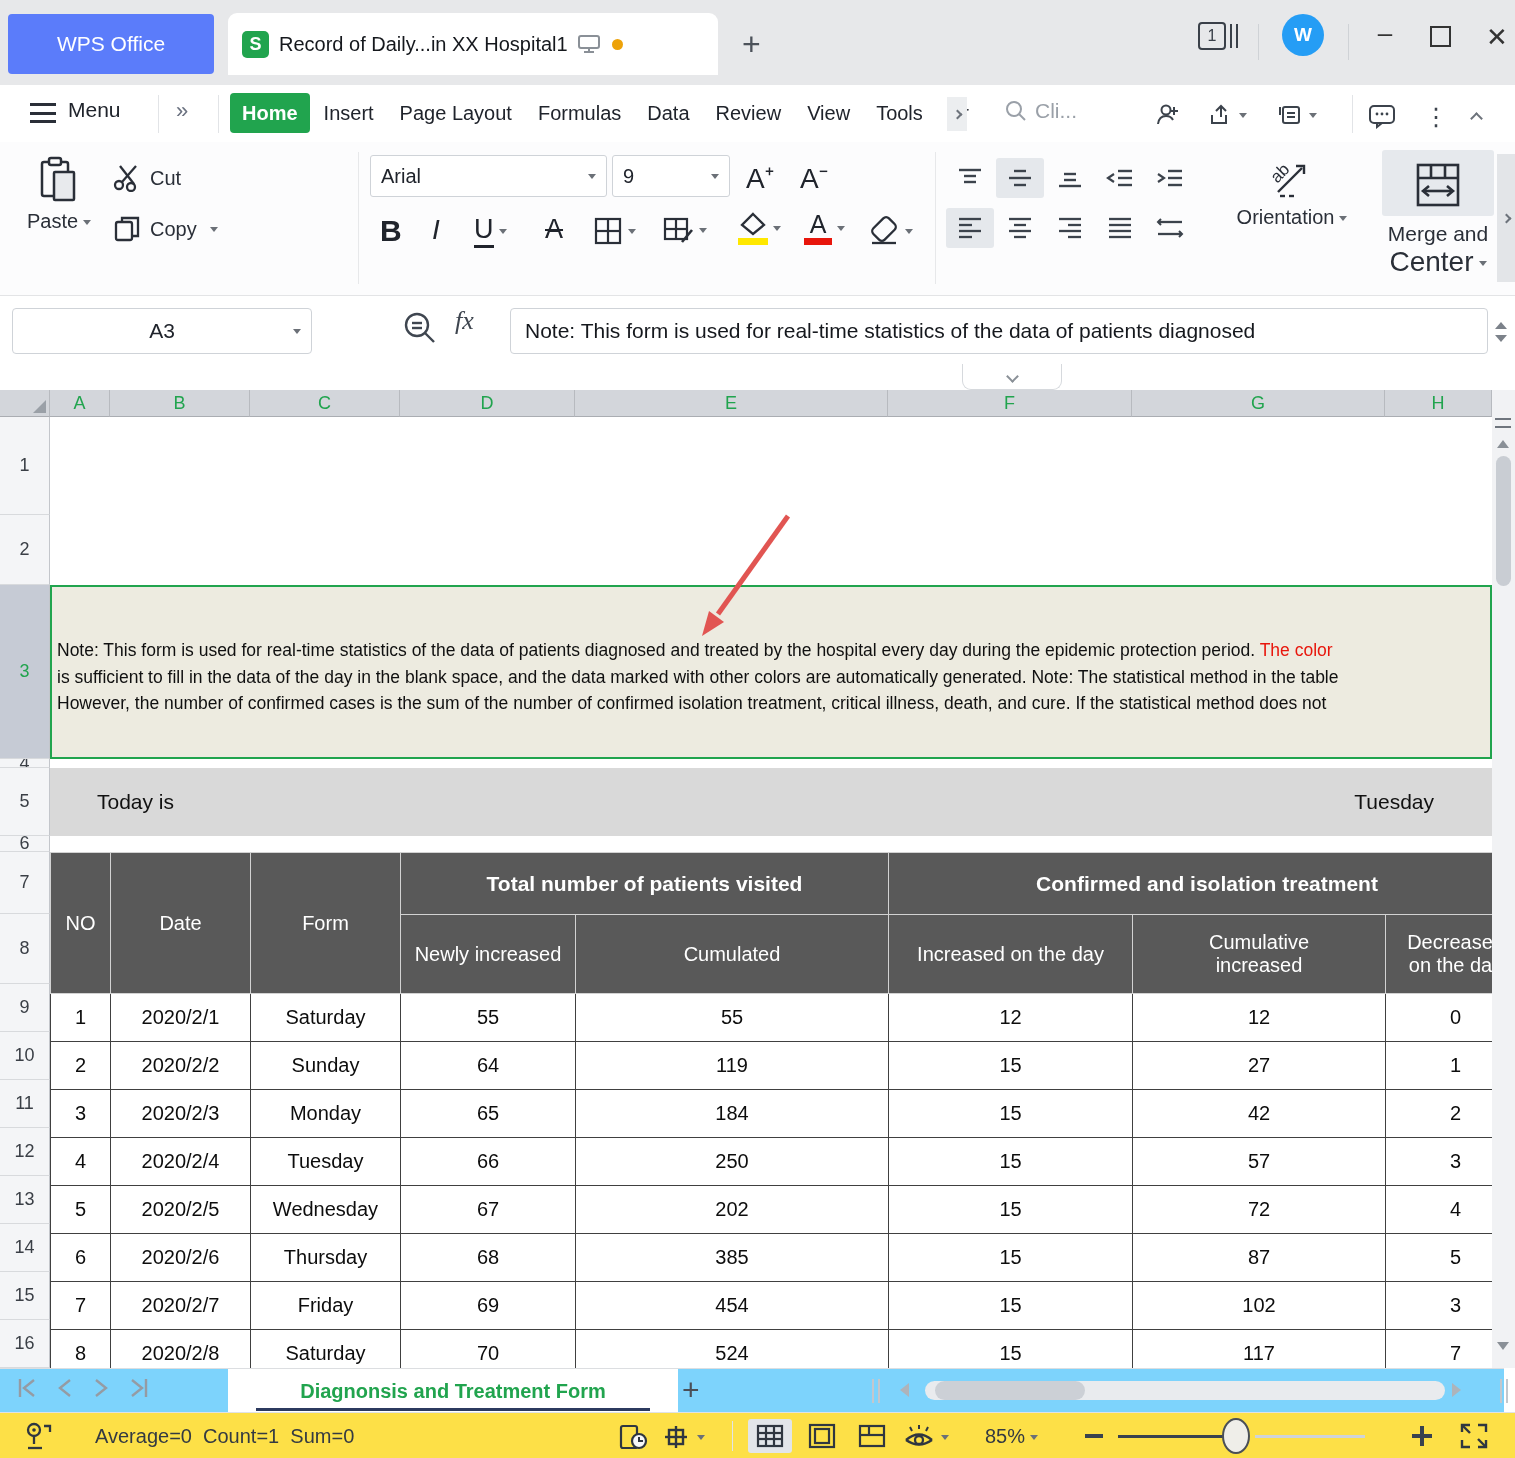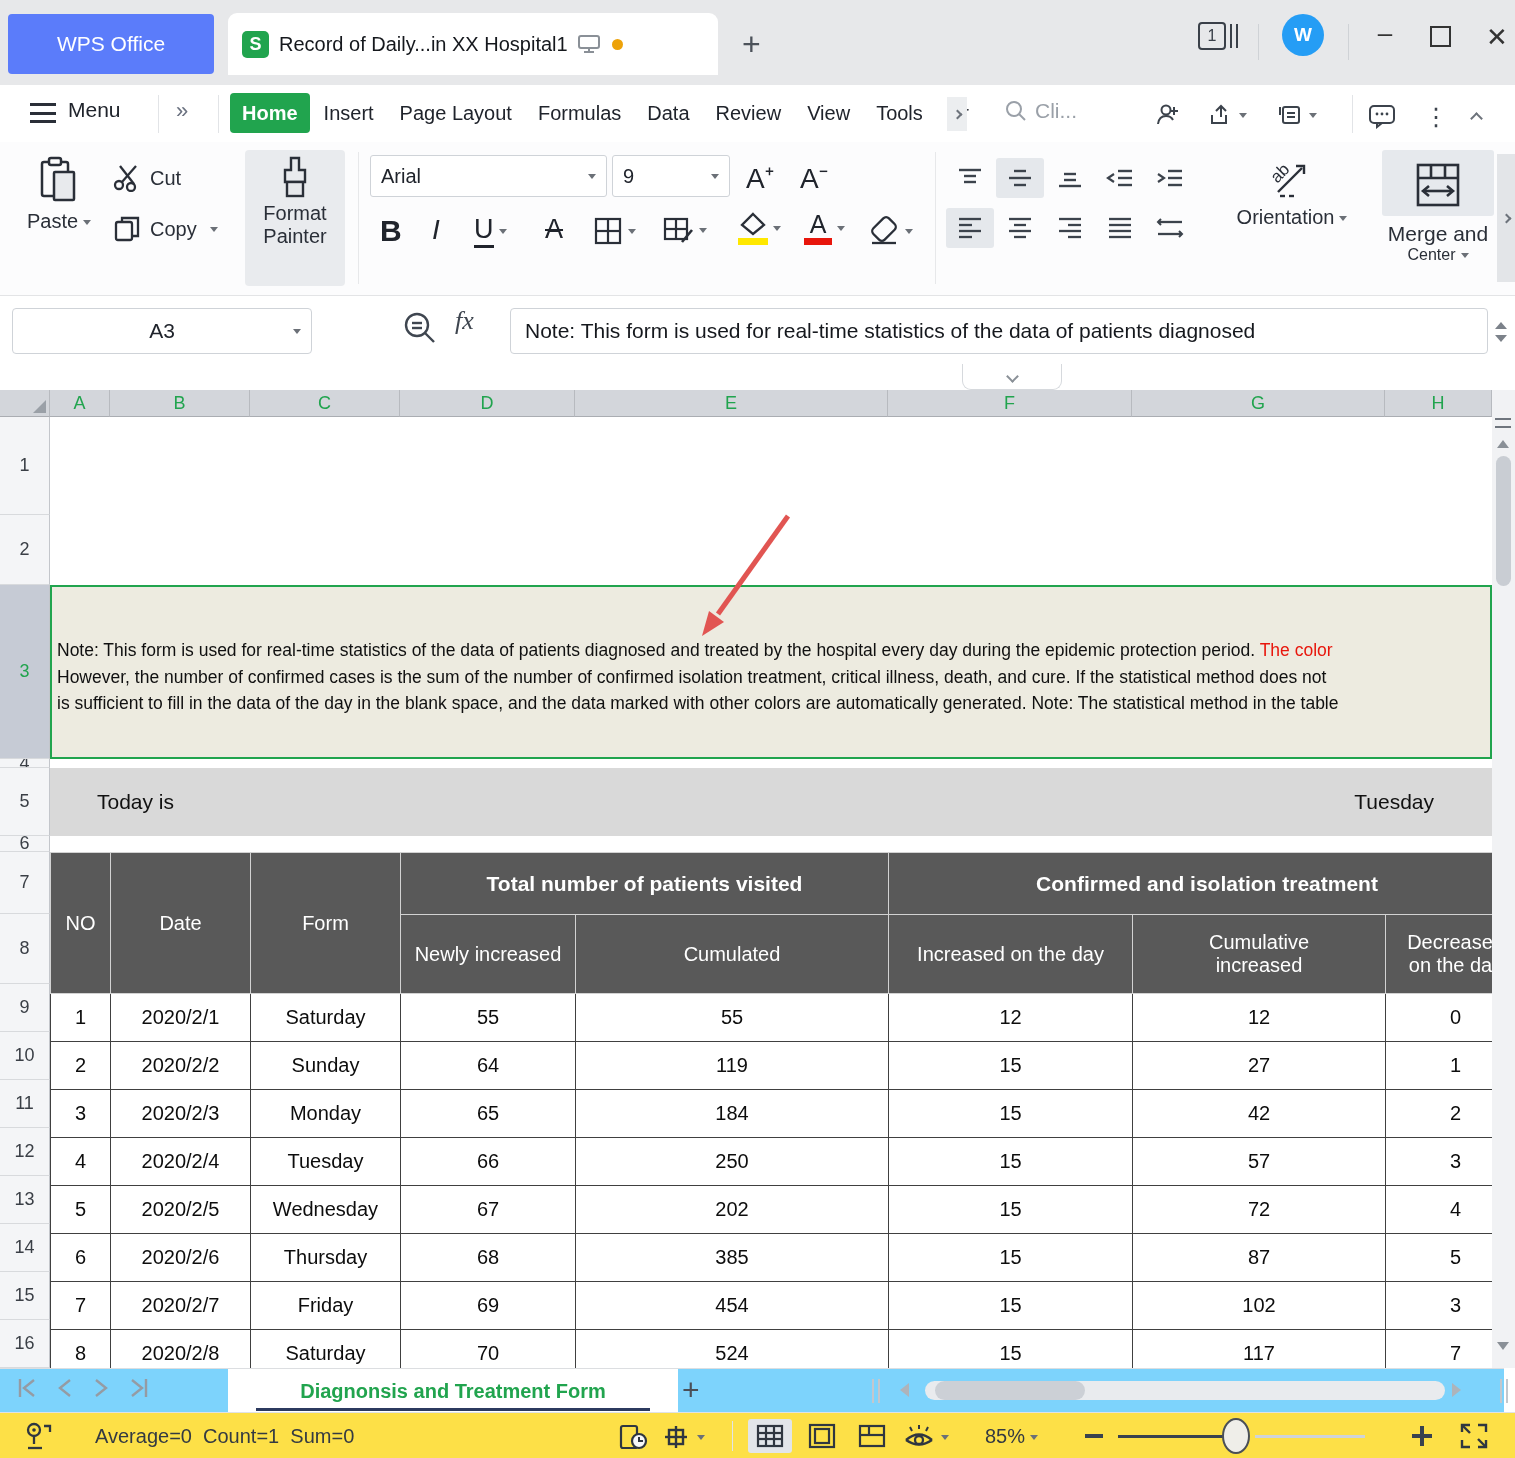--- a/index.html
+++ b/index.html
@@ -255,28 +255,20 @@
       <span class="rlabel" style="display:flex;align-items:center;gap:8px">
         <svg width="30" height="30" viewBox="0 0 30 30">
             <rect x="4" y="8" width="16" height="18" rx="2" fill="none" stroke="#2a2f38" stroke-width="2.3"></rect>
             <path d="M10 8 v-4 h16 v18 h-6" fill="none" stroke="#2a2f38" stroke-width="2.3"></path>
           </svg>
         <span>Copy</span>
           <span class="caret"></span>
       </span>
     </div>
 
-    <div class="fp-box">
-      <svg width="40" height="46" viewBox="0 0 40 46" style="margin:0 auto">
-          <path d="M16 2 h8 v12 h6 v12 h-20 v-12 h6 z" fill="none" stroke="#2a2f38" stroke-width="2.4"></path>
-          <rect x="12" y="26" width="16" height="14" fill="#e6e8eb" stroke="#2a2f38" stroke-width="2.4"></rect>
-        </svg>
-      <div class="rlabel">Format</div>
-      <div class="rlabel">Painter</div>
-    </div>
     <div class="rdiv" style="left:358px"></div>
 
     <div class="select" style="left:370px;top:13px;width:237px">
       <span>Arial</span>
         <span class="caret"></span>
     </div>
     <div class="select" style="left:612px;top:13px;width:118px">
       <span>9</span>
         <span class="caret"></span>
     </div>
@@ -427,21 +419,21 @@
             <rect x="7" y="7" width="40" height="40" fill="none" stroke="#2a2f38" stroke-width="2.6"></rect>
             <line x1="20" y1="7" x2="20" y2="20" stroke="#2a2f38" stroke-width="2.6"></line>
             <line x1="34" y1="7" x2="34" y2="20" stroke="#2a2f38" stroke-width="2.6"></line>
             <line x1="7" y1="20" x2="47" y2="20" stroke="#2a2f38" stroke-width="2.6"></line>
             <line x1="14" y1="33" x2="40" y2="33" stroke="#2a2f38" stroke-width="2.6"></line>
             <path d="M18 28 L12 33 L18 38" fill="none" stroke="#2a2f38" stroke-width="2.6"></path>
             <path d="M36 28 L42 33 L36 38" fill="none" stroke="#2a2f38" stroke-width="2.6"></path>
           </svg>
       </div>
       <div class="rlabel" style="margin-top:6px;font-size:21px">Merge and</div>
-      <div class="rlabel" style="font-size:16px"><span>Center</span><span class="caret"></span></div>
+      <div class="rlabel" style="font-size:28px"><span>Center</span><span class="caret"></span></div>
     </div>
     <div class="right-strip">
         <span class="chev right" style="width:7px;height:7px"></span>
       </div>
   </div>
 
   <div class="fbar">
     <div class="namebox">
       <span>A3</span>
         <span class="caret"></span>
@@ -496,22 +488,22 @@
         <div class="rowh" style="height: 48px;">14</div>
         <div class="rowh" style="height: 48px;">15</div>
         <div class="rowh" style="height: 48px;">16</div>
       </div>
 
     <div class="content">
 
 
       <div class="noterow">
         <div class="nowrap"><span>Note: This form is used for real-time statistics of the data of patients diagnosed and treated by the hospital every day during the epidemic protection period. </span><span class="red">The color</span></div>
+        <div class="nowrap">is sufficient to fill in the data of the day in the blank space, and the data marked with other colors are automatically generated. Note: The statistical method in the table</div>
         <div class="nowrap">However, the number of confirmed cases is the sum of the number of confirmed isolation treatment, critical illness, death, and cure. If the statistical method does not</div>
-        <div class="nowrap">is sufficient to fill in the data of the day in the blank space, and the data marked with other colors are automatically generated. Note: The statistical method in the table</div>
       </div>
 
       <div class="todayrow">
         <span class="today-label">Today is</span>
         <span class="today-week">Tuesday</span>
       </div>
 
       <div class="grid-clip">
         <table class="grid">
           <colgroup>

